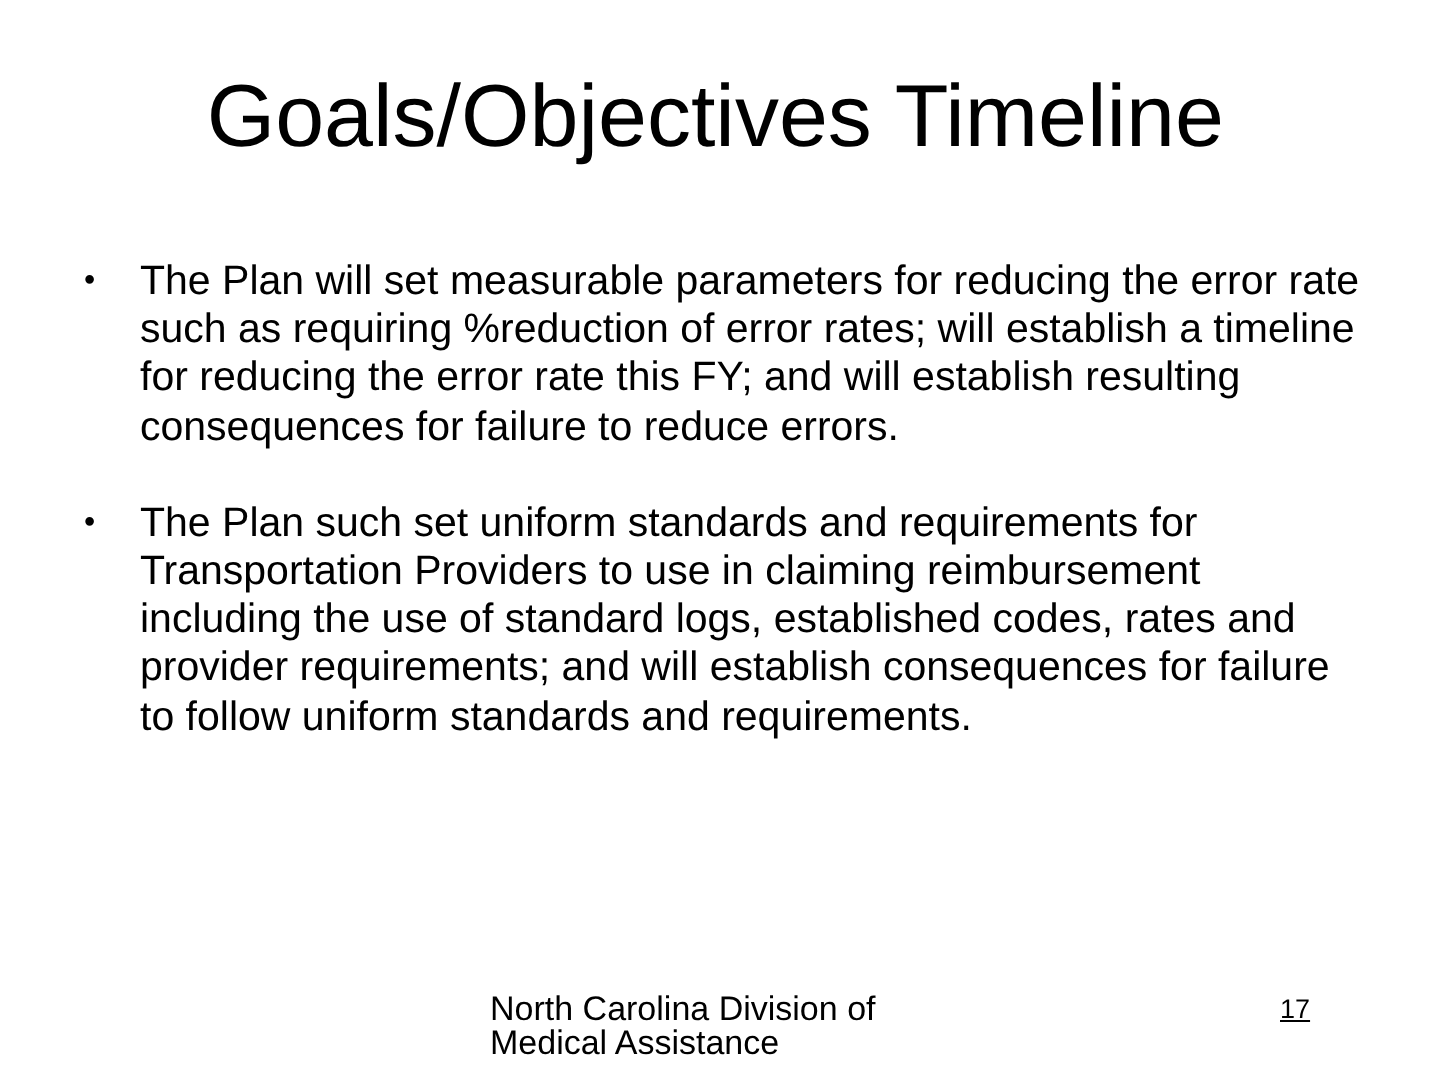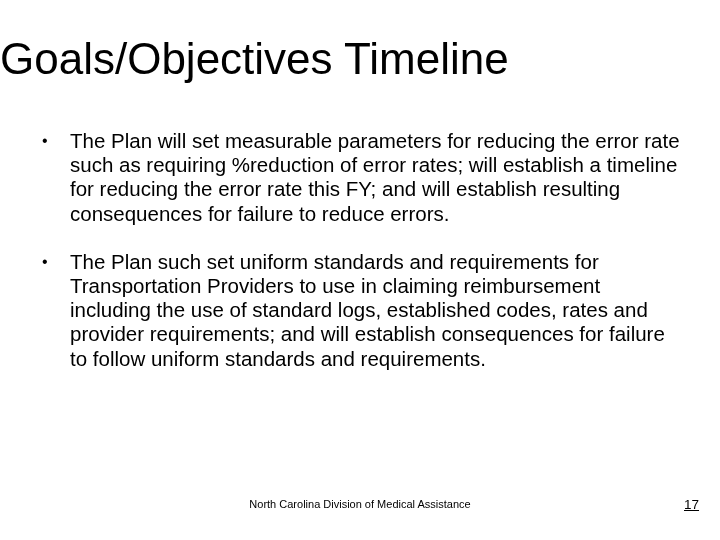--- a/index.html
+++ b/index.html
@@ -1,25 +1,25 @@
 <!DOCTYPE html>
 <html><head>
 <meta charset="utf-8">
 <style>
   html, body { margin: 0; padding: 0; background: #ffffff; }
   body { width: 720px; height: 540px; position: relative; overflow: hidden;
          font-family: "Liberation Sans", sans-serif; color: #000; }
-  .title { position: absolute; left: 0; top: 32px; width: 612px; text-align: left;
+  .title { position: absolute; left: 0; top: 32px; width: 612px; text-align: right;
            font-size: 44px; line-height: 54px; }
   .bullets { position: absolute; left: 42px; top: 129px; width: 640px; margin: 0; padding: 0; list-style: none; }
   .bullet { position: relative; padding-left: 28px; font-size: 20.5px; line-height: 24.2px; margin-bottom: 24px; }
   .bullet-dot { position: absolute; left: 0; top: 0; font-size: 16px; }
-  .footer-center { position: absolute; left: 245px; top: 496px; width: 230px; text-align: center;
-                   font-size: 11px; line-height: 17px; }
-  .footer-page { position: absolute; left: 684px; top: 496px; font-size: 13.5px; line-height: 17px; text-decoration: underline; }
+  .footer-center { position: absolute; left: 245px; top: 496px; width: 230px; text-align: left;
+                   font-size: 17px; line-height: 17px; }
+  .footer-page { position: absolute; left: 640px; top: 496px; font-size: 13.5px; line-height: 17px; text-decoration: underline; }
 </style>
 </head>
 <body>
 
 <div>
   <div class="title">Goals/Objectives Timeline</div>
 
   <ul class="bullets">
     <li class="bullet">
       <span class="bullet-dot">•</span>

